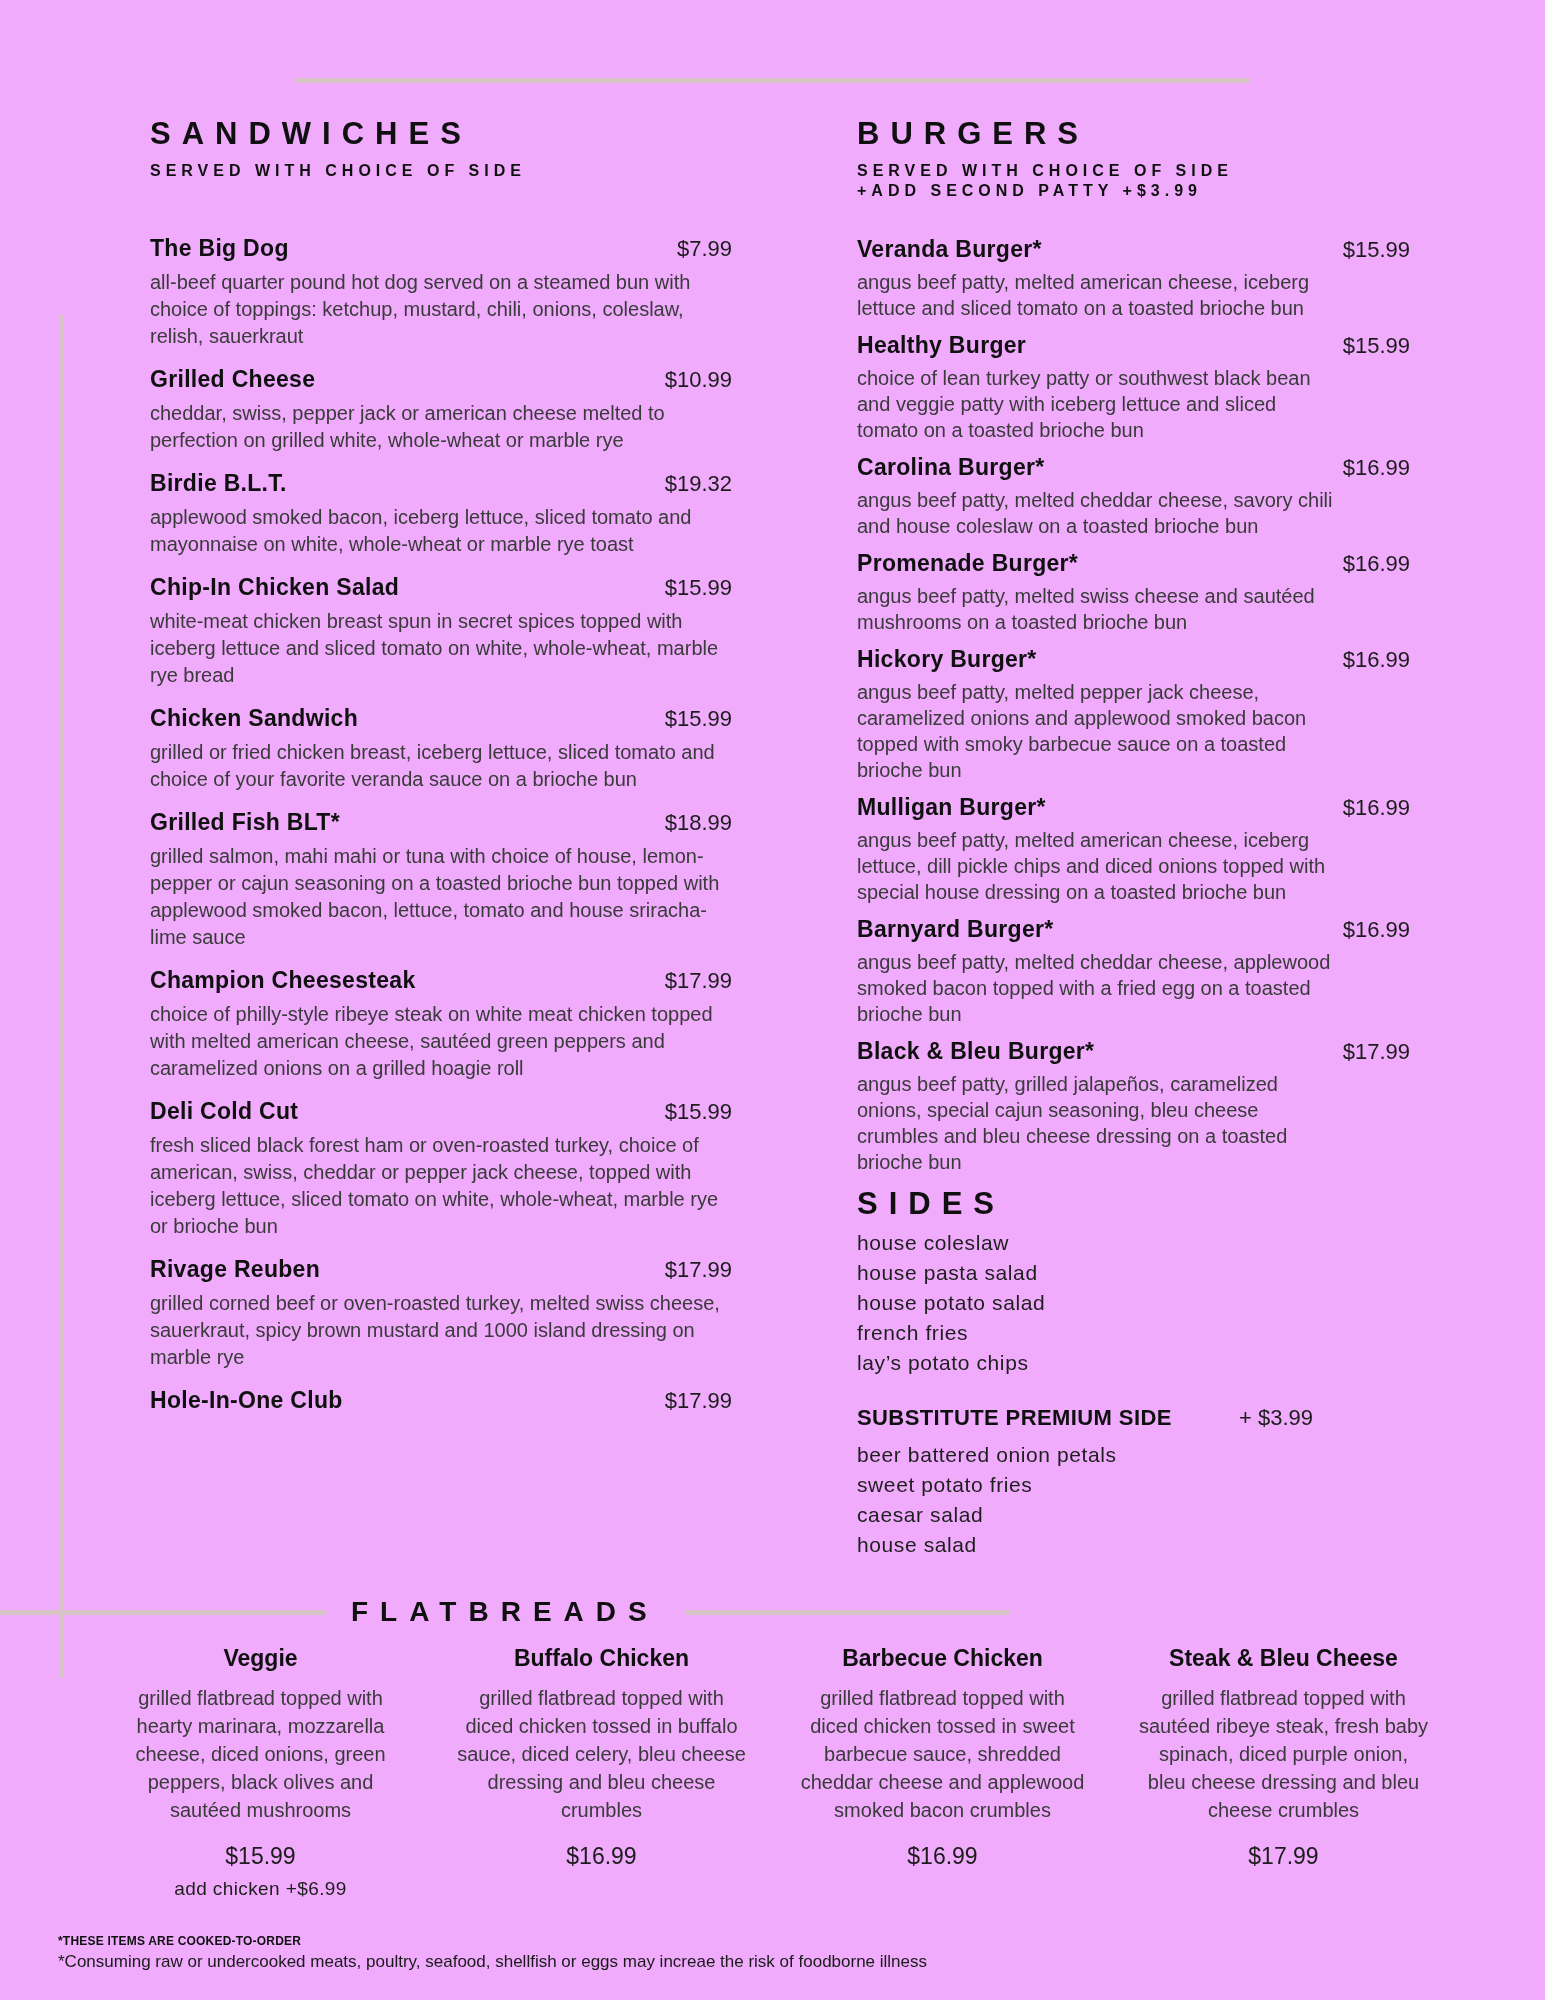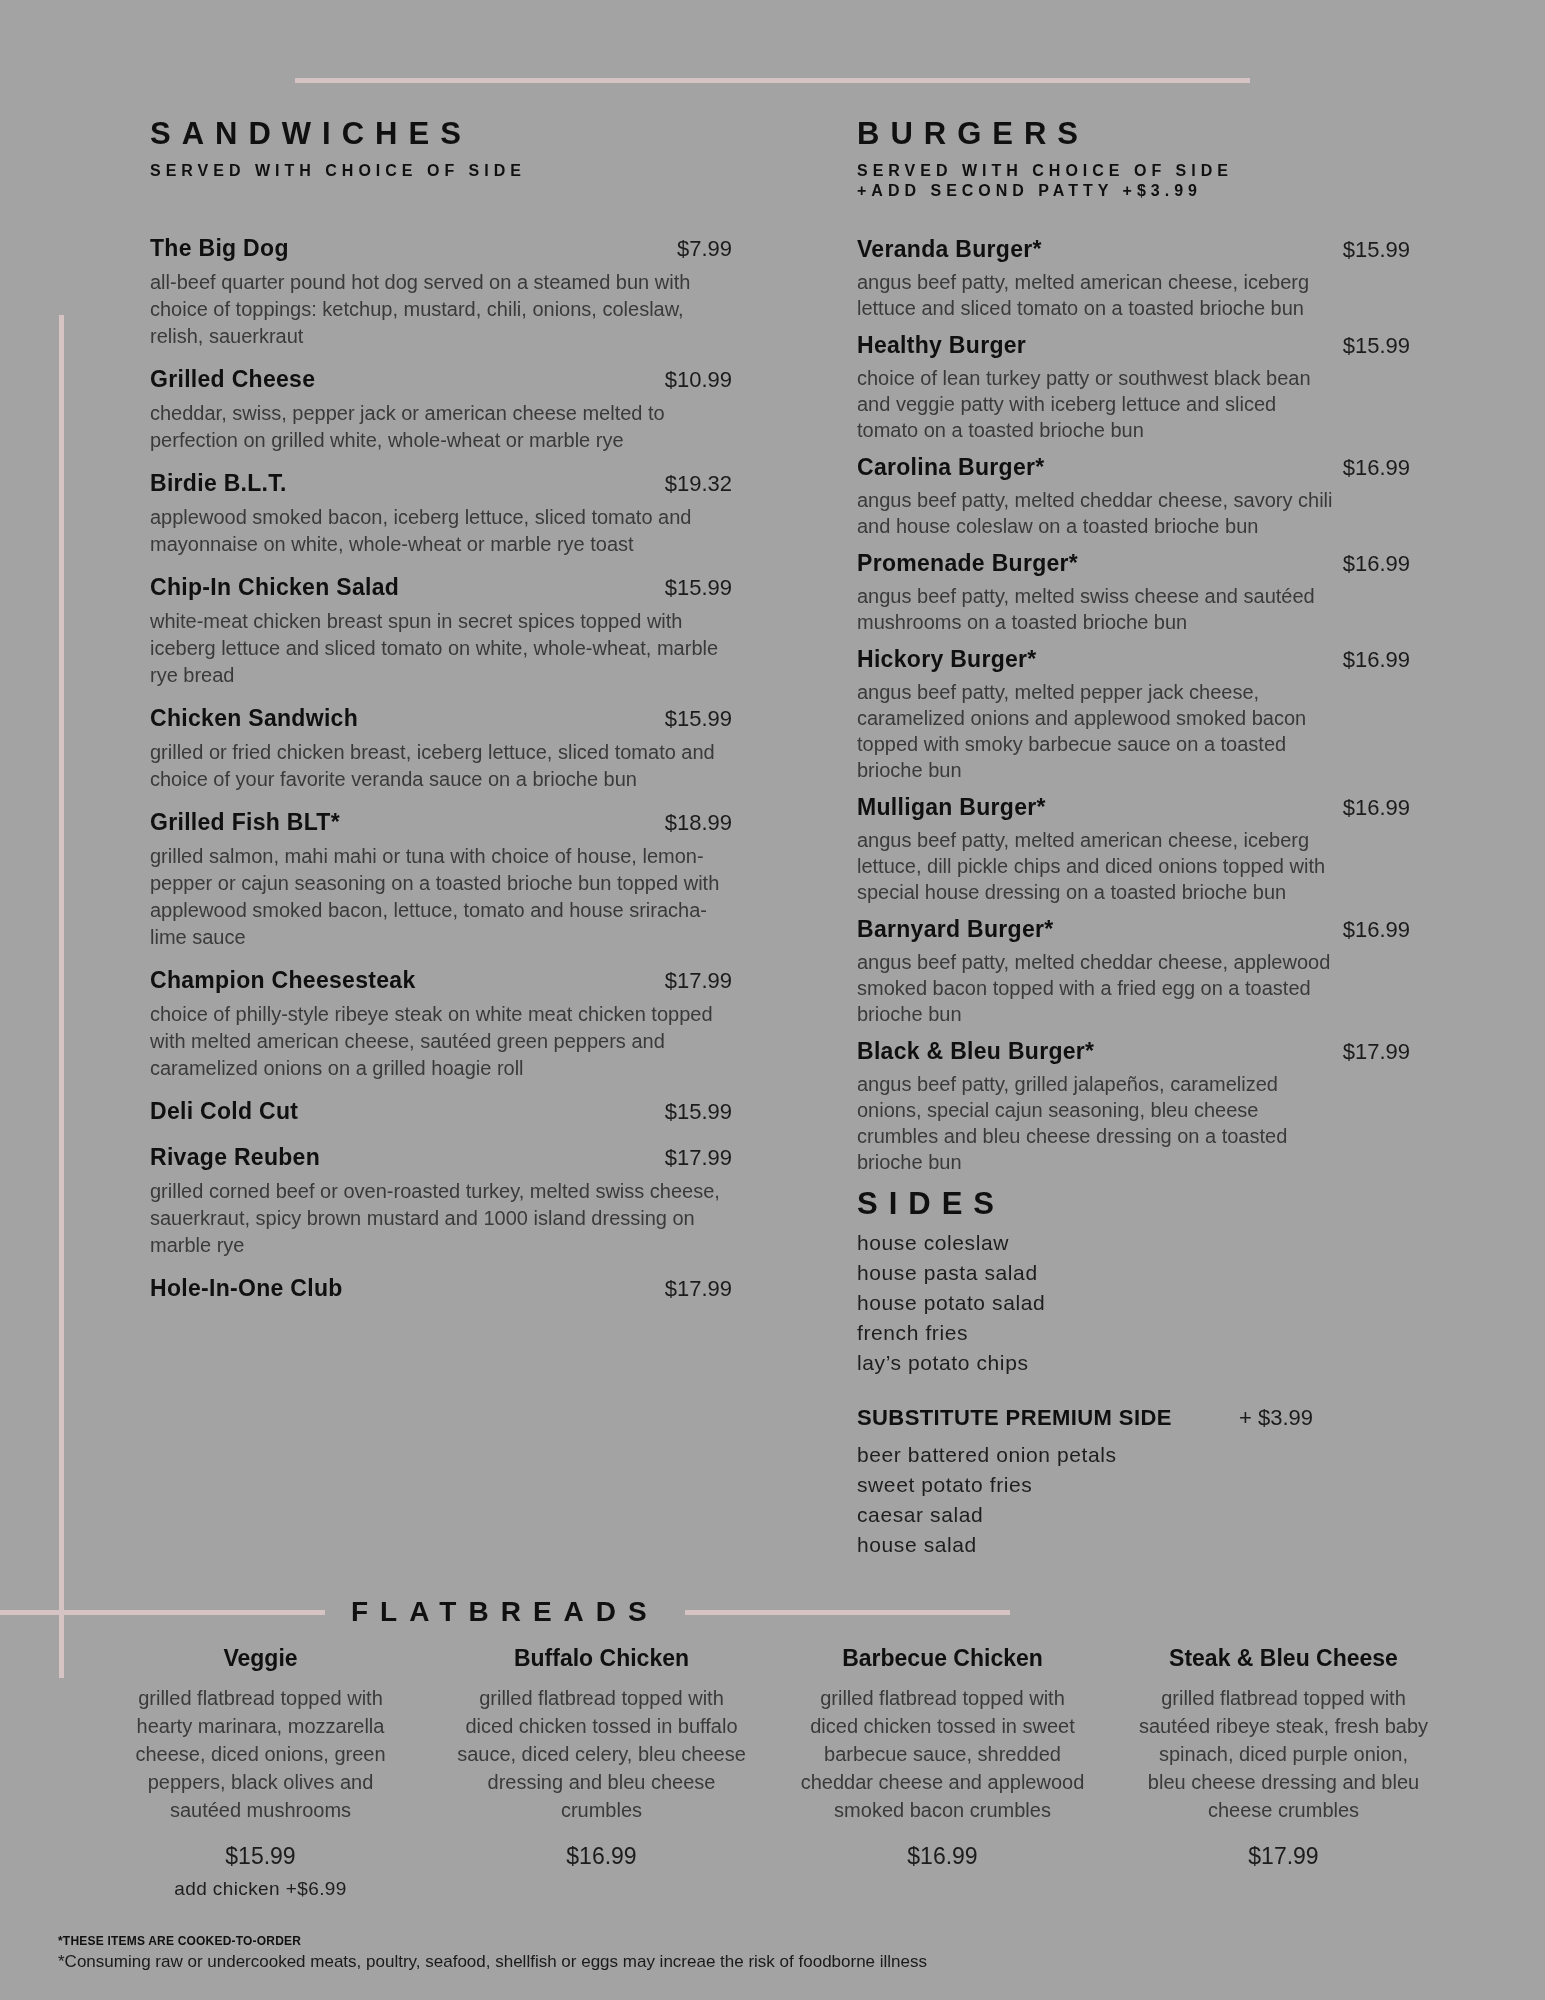--- a/index.html
+++ b/index.html
@@ -1,17 +1,17 @@
 <!DOCTYPE html>
 <html><head>
 <meta charset="utf-8">
 <style>
   html,body{margin:0;padding:0;background:#ffffff;}
   .page{
-    position:relative;width:1545px;height:2000px;background:#a3a3a3;
+    position:relative;width:1545px;height:2000px;background:#f0abfc;
     font-family:"Liberation Sans", sans-serif;color:#141414;overflow:hidden;
   }
   .accent{background:#d6c4c4;position:absolute;}
   .accent.top-rule{left:295px;top:78px;width:955px;height:5px;}
   .accent.left-rule{left:59px;top:315px;width:5px;height:1363px;}
 
   .col{position:absolute;}
   .col-sandwiches{left:150px;top:116px;width:582px;}
   .col-burgers{left:857px;top:116px;width:553px;}
 
@@ -113,20 +113,21 @@
             <span class="item-name">Champion Cheesesteak</span>
             <span class="item-price">$17.99</span>
           </div>
         <div class="item-desc">choice of philly-style ribeye steak on white meat chicken topped with melted american cheese, sautéed green peppers and caramelized onions on a grilled hoagie roll</div>
       </div>
       <div class="menu-item">
         <div class="item-head">
             <span class="item-name">Deli Cold Cut</span>
             <span class="item-price">$15.99</span>
           </div>
+        <div class="item-desc">fresh sliced black forest ham or oven-roasted turkey, choice of american, swiss, cheddar or pepper jack cheese, topped with iceberg lettuce, sliced tomato on white, whole-wheat, marble rye or brioche bun</div>
       </div>
       <div class="menu-item">
         <div class="item-head">
             <span class="item-name">Rivage Reuben</span>
             <span class="item-price">$17.99</span>
           </div>
         <div class="item-desc">grilled corned beef or oven-roasted turkey, melted swiss cheese, sauerkraut, spicy brown mustard and 1000 island dressing on marble rye</div>
       </div>
       <div class="menu-item">
         <div class="item-head">

